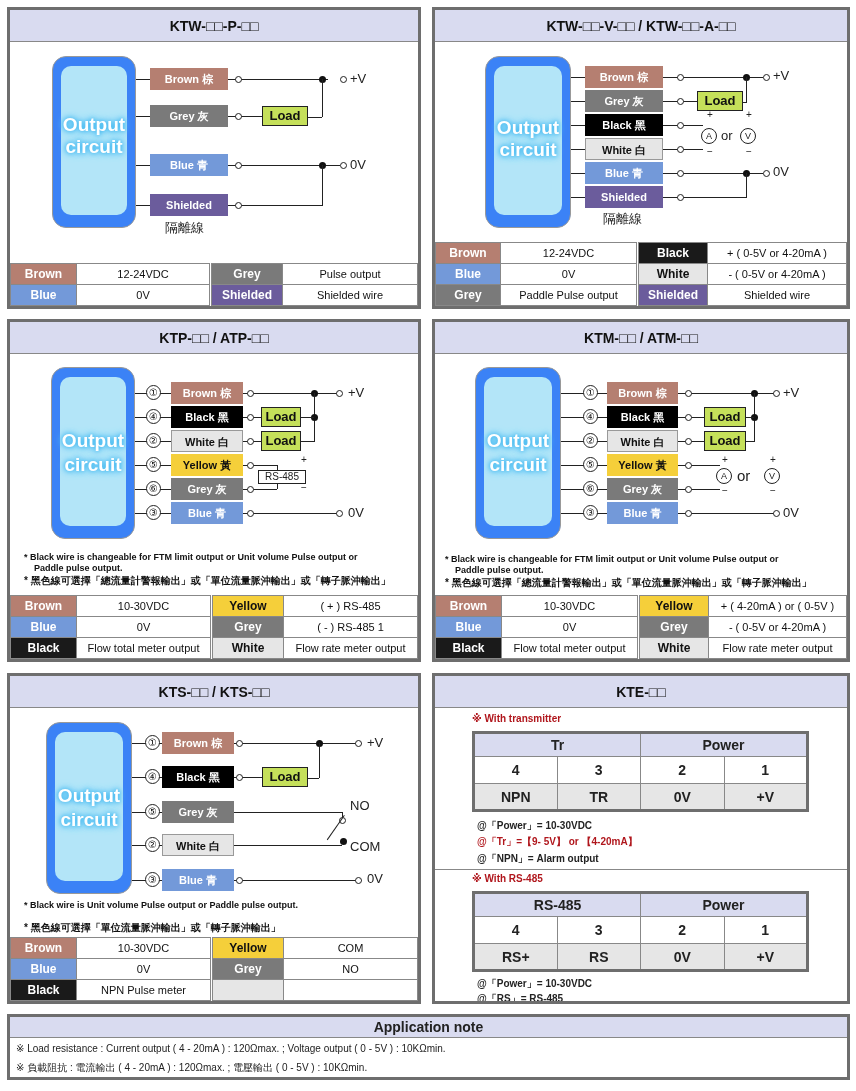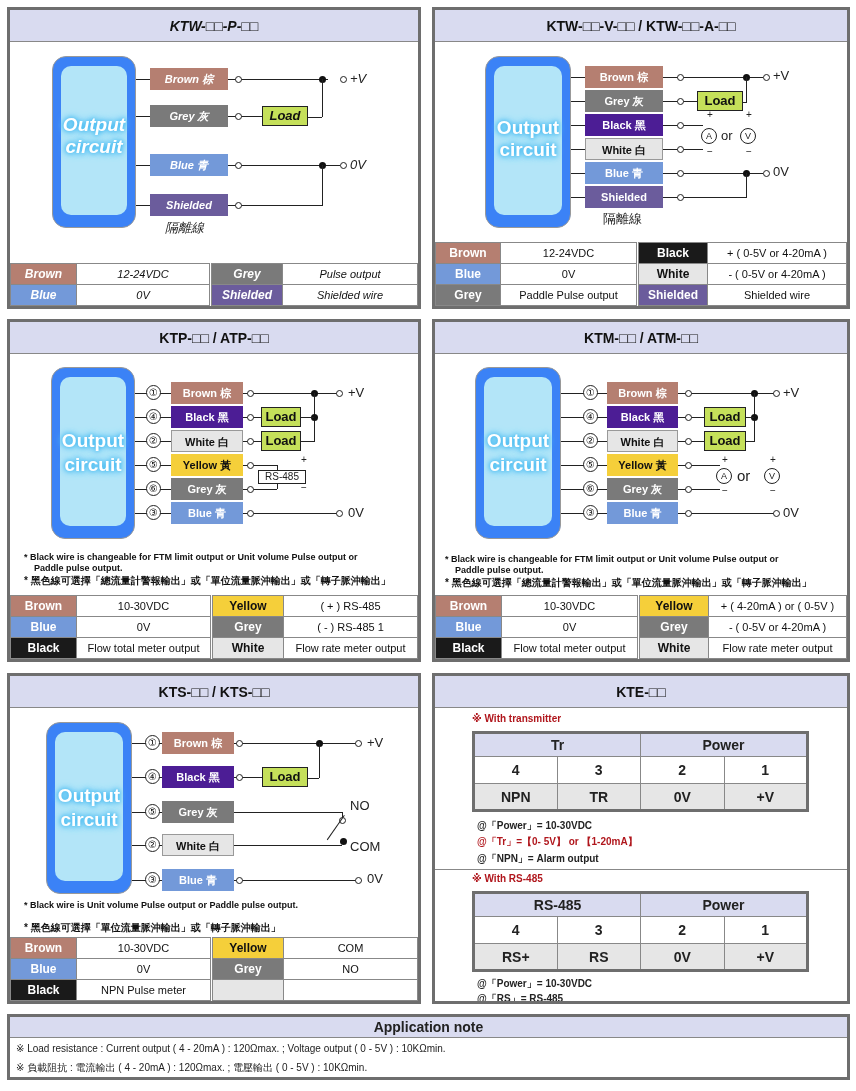--- a/index.html
+++ b/index.html
@@ -5,21 +5,21 @@
 *{box-sizing:border-box;margin:0;padding:0}
 body{width:856px;height:1091px;background:#fff;font-family:"Liberation Sans","DejaVu Sans",sans-serif;position:relative;overflow:hidden;color:#222}
 .panel{position:absolute;border:3px solid #6e6e6e;background:#fff;overflow:hidden}
 .ptitle{height:32px;background:#d9dbf0;border-bottom:1px solid #888;text-align:center;font-weight:bold;font-size:14px;line-height:32px;color:#111}
 .diag{position:relative}
 .oc{position:absolute;border:1px solid #999;border-radius:14px;background:#3b82f6}
 .oc .inner{position:absolute;left:8px;right:8px;top:9px;bottom:12px;border-radius:10px;background:#b3e5f8}
 .oc .lbl{position:absolute;left:0;right:0;text-align:center;color:#fff;font-weight:bold;font-size:19px;line-height:21px;text-shadow:0 0 4px #3cb6f0,0 0 6px #3cb6f0,0 0 8px #7fd4fa}
 .wire{position:absolute;height:22px;line-height:22px;font-size:11px;font-weight:bold;text-align:center;color:#fff}
 .w-brown{background:#b57f71}.w-grey{background:#7a7a7a}.w-blue{background:#7399d9}.w-shield{background:#6b5c9c}
-.w-black{background:#4c1d95}.w-white{background:#e6e6e6;color:#111;border:1px solid #999}.w-yellow{background:#f5cf3a;color:#111}
+.w-black{background:#000000}.w-white{background:#e6e6e6;color:#111;border:1px solid #999}.w-yellow{background:#f5cf3a;color:#111}
 .ln{position:absolute;background:#222}
 .hl{height:1px}.vl{width:1px}
 .term{position:absolute;width:7px;height:7px;border:1px solid #222;border-radius:50%;background:#fff}
 .dot{position:absolute;width:7px;height:7px;border-radius:50%;background:#111}
 .load{position:absolute;width:46px;height:20px;background:#c5e05a;border:1px solid #222;font-weight:bold;font-size:13px;line-height:18px;text-align:center;color:#111}
 .vtxt{position:absolute;font-size:13px;color:#222}
 .num{position:absolute;width:15px;height:15px;border:1px solid #222;border-radius:50%;font-size:10px;line-height:13px;text-align:center;background:#fff;color:#111}
 .note{position:absolute;font-size:9px;font-weight:bold;line-height:11px;color:#111}
 table.leg{position:absolute;left:0;bottom:0;border-collapse:collapse;width:100%;font-size:11px}
 table.leg td{border:1px solid #888;height:21px;text-align:center;font-weight:bold}
@@ -32,21 +32,21 @@
 .tbl tr.h td{background:#d9dbf0;height:24px}
 .tbl tr.r2 td{background:#fff}
 .tbl tr.r3 td{background:#e6e6e6}
 .sec{position:absolute;color:#b0161c;font-weight:bold;font-size:10px}
 .small{position:absolute;font-size:10px;font-weight:bold;color:#222}
 .red{color:#b0161c}
 </style>
 </head>
 <body>
 
-<div class="panel" style="left:7px;top:7px;width:414px;height:302px;font-style:italic;">
+<div class="panel" style="left:7px;top:7px;width:414px;height:302px;">
   <div class="ptitle">KTW-□□-P-□□</div>
   <div class="diag" style="height:230px;">
     <div class="oc" style="left:42px;top:14px;width:84px;height:172px;">
       <div class="inner"></div>
       <div class="lbl" style="top:57px">Output</div>
       <div class="lbl" style="top:79px">circuit</div>
     </div>
 
     <div class="ln hl" style="left:126px;top:37px;width:14px"></div>
     <div class="ln hl" style="left:126px;top:74px;width:14px"></div>
@@ -425,21 +425,21 @@
     </tr>
     <tr class="r3">
       <td>NPN</td>
       <td>TR</td>
       <td>0V</td>
       <td>+V</td>
     </tr>
   </tbody>
     </table>
   <div class="small" style="left:42px;top:143px">@「Power」= 10-30VDC</div>
-  <div class="small red" style="left:42px;top:159px">@「Tr」=【0- 5V】 or 【1-20mA】</div>
+  <div class="small red" style="left:42px;top:159px">@「Tr」=【9- 5V】 or 【4-20mA】</div>
   <div class="small" style="left:42px;top:176px">@「NPN」= Alarm output</div>
   <div style="position:absolute;left:0;right:0;top:193px;height:1px;background:#888"></div>
   <div class="sec" style="left:37px;top:197px">※ With RS-485</div>
   <table class="tbl" style="left:37px;top:215px;width:337px;">
     <tbody>
         <tr class="h">
       <td colspan="2">RS-485</td>
       <td colspan="2">Power</td>
     </tr>
     <tr class="r2">

